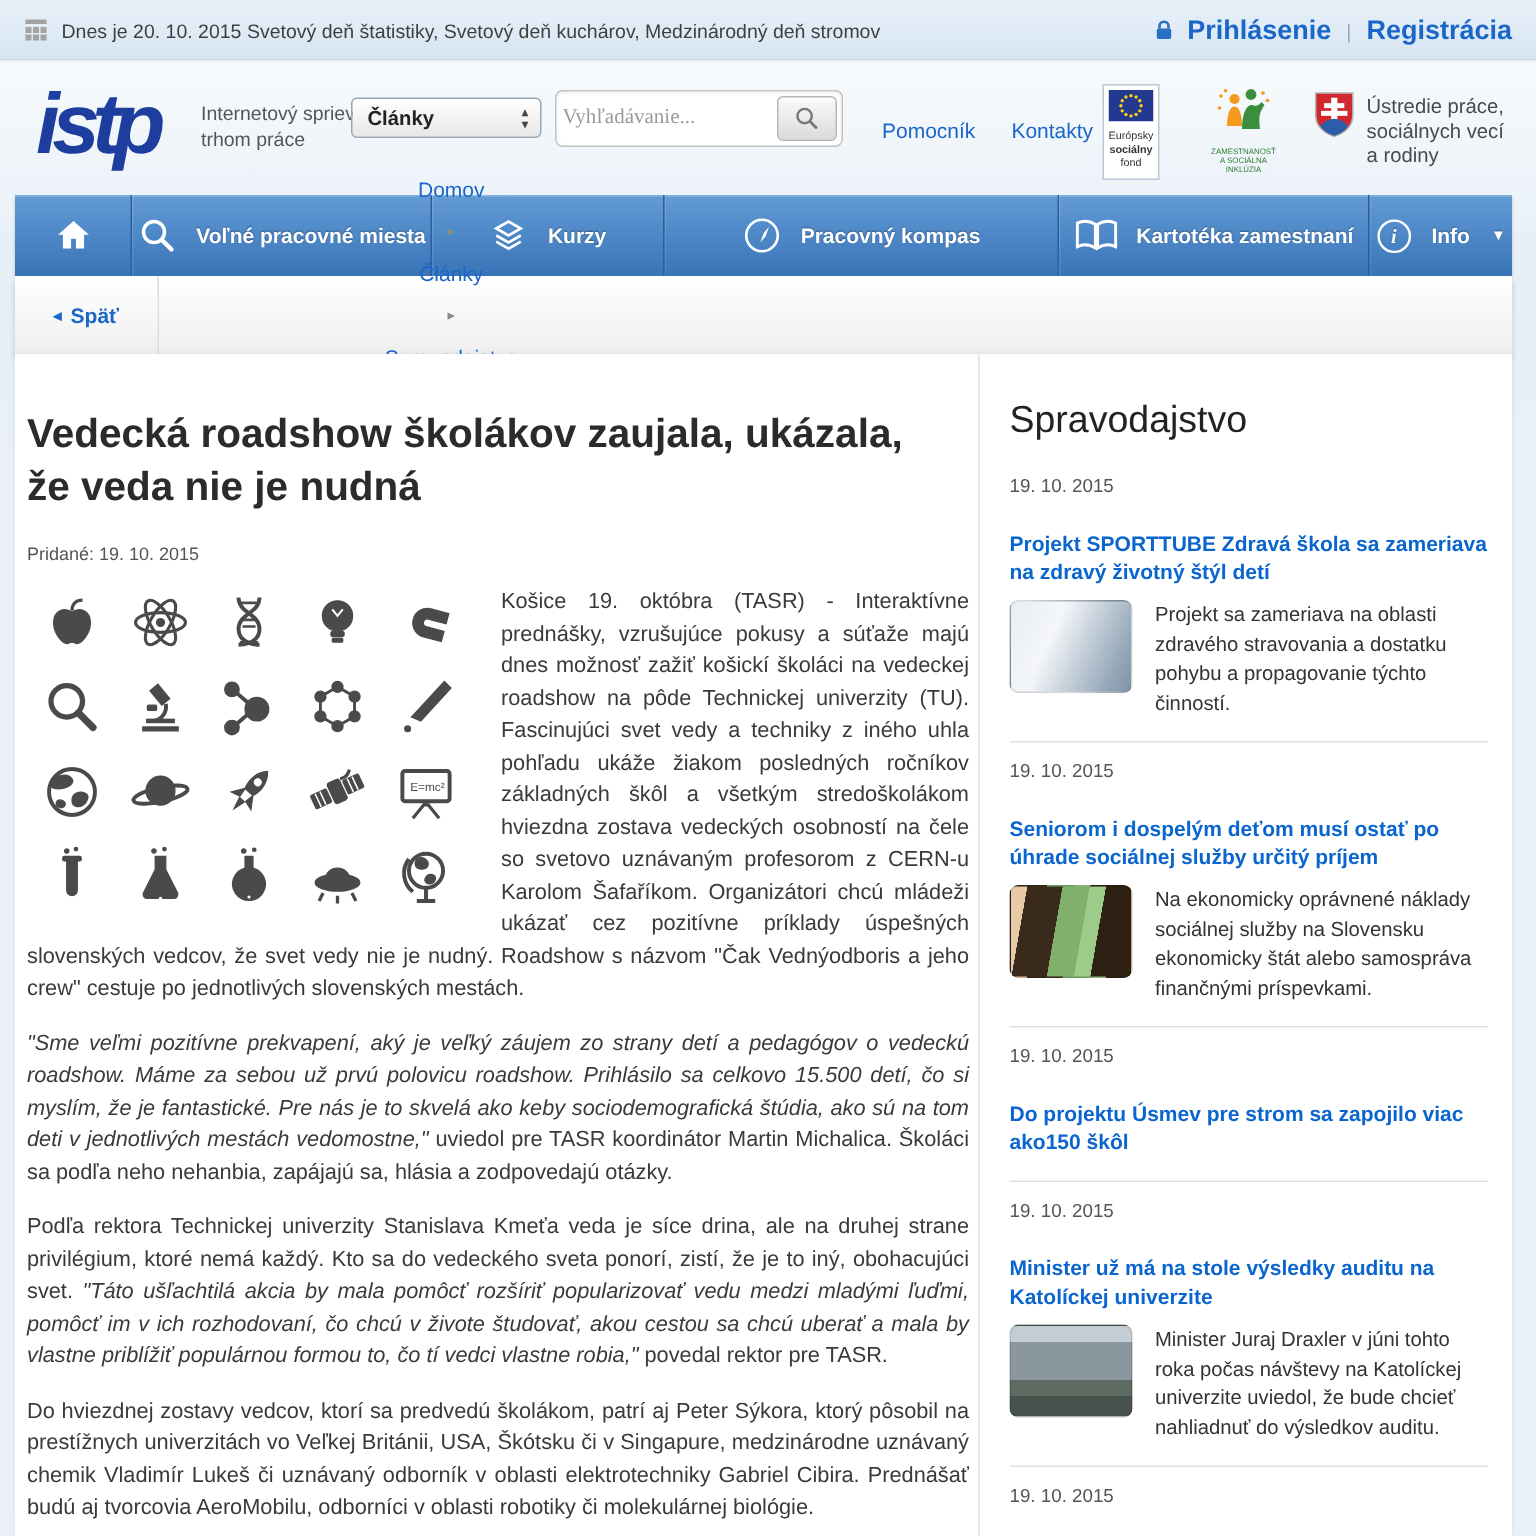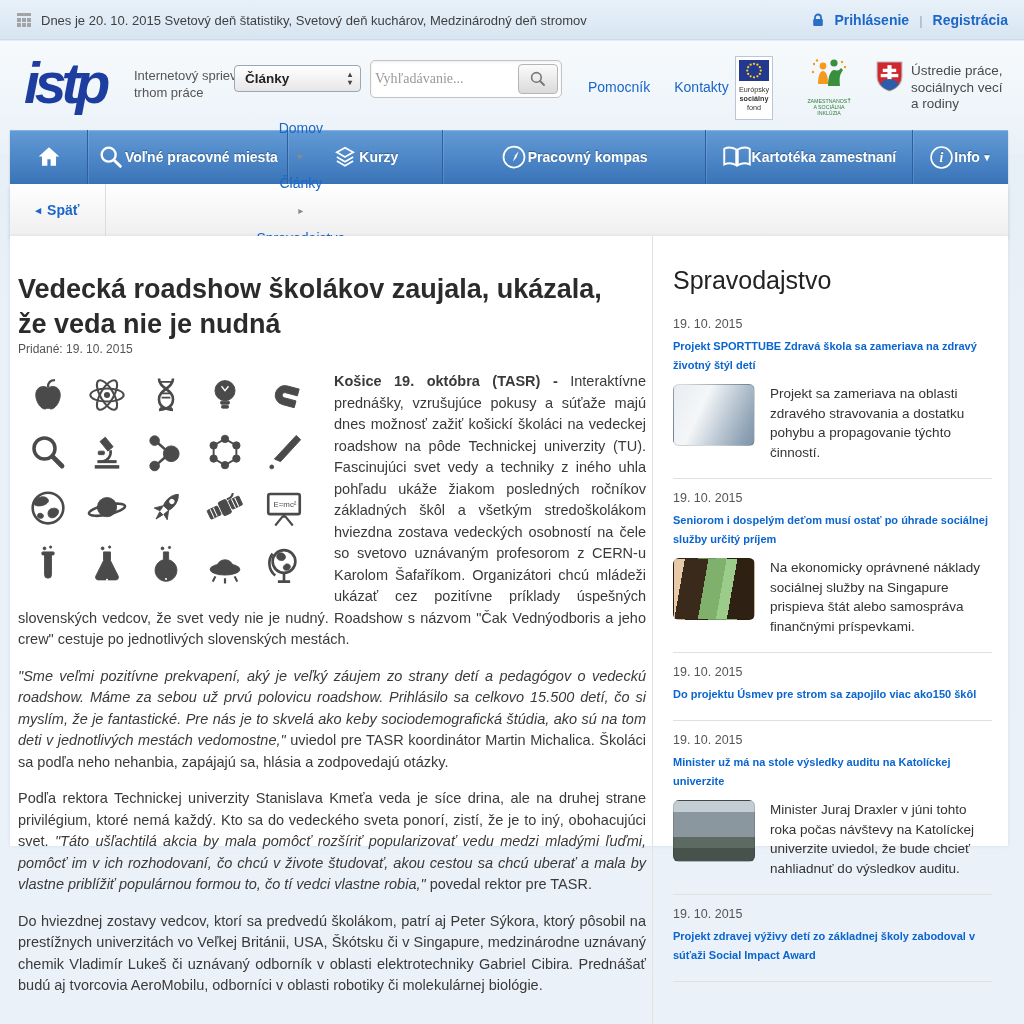--- a/index.html
+++ b/index.html
@@ -6,21 +6,21 @@
   html,body { width:1024px; height:1024px; overflow:hidden; }
   body { font-family:"Liberation Sans", sans-serif; background:linear-gradient(180deg,#e3edf6,#e9f0f7 30%,#ebf1f8); }
   #app { position:relative; width:1024px; height:1024px; }
 
   
   .topbar { position:absolute; top:0; left:0; width:1024px; height:40px;
             background:linear-gradient(#e8f1f9,#d7e5f2); border-bottom:1px solid #cbdaea;padding-left:32px; }
   .topbar-left { position:absolute; left:16px; top:0; height:40px; display:flex; align-items:center; gap:9px; }
   .topbar-date { font-size:13px; color:#3f3f3f; }
   .topbar-right { position:absolute; right:16px; top:0; height:40px; display:flex; align-items:center; gap:10px; }
-  .toplink { font-size:14px; font-weight:bold; color:#1a66c9; text-decoration:none; cursor:pointer; }
+  .toplink { font-size:18px; font-weight:bold; color:#1a66c9; text-decoration:none; cursor:pointer; }
   .topsep { color:#9aa7b4; font-size:13px; }
 
   
   .header { position:absolute; top:41px; left:0; width:1024px; height:114px;
             background:linear-gradient(#f7fafc,#e9f1f8); }
   .logo { position:absolute; left:24px; top:2px; font-size:57px; font-weight:bold; font-style:italic;
           color:#1d3e9e; letter-spacing:-5px; line-height:80px; }
   .tagline { position:absolute; left:134px; top:26px; font-size:13px; line-height:17px; color:#555; }
   .cat-select { position:absolute; left:234px; top:24px; width:127px; height:27px; border:1px solid #9aa7b5;
                 border-radius:4px; background:linear-gradient(#ffffff,#e7e7e7); display:flex; align-items:center;
@@ -43,60 +43,60 @@
   .eu-box .t { font-size:8px; line-height:9px; color:#333; transform:scale(.9); transform-origin:center; }
   .eu-box .t b { font-weight:bold; }
   .zasi-box { position:absolute; left:792px; top:17px; width:74px; height:66px; text-align:center; }
   .zasi-caption { font-size:7px; line-height:8px; color:#2e7d32; transform:scale(.75); transform-origin:center top; letter-spacing:0; }
   .emblem { position:absolute; left:876px; top:20px; }
   .ministry { position:absolute; left:911px; top:22px; font-size:13.5px; line-height:16.5px; color:#4a4a4a; }
 
   
   .nav { position:absolute; top:130px; left:10px; width:998px; height:54px; display:flex;
          background:linear-gradient(#639bd6,#3974b8); box-shadow:inset 0 1px 0 rgba(255,255,255,.25), 0 1px 2px rgba(0,0,0,.2); }
-  .nav-item { display:flex; align-items:center; justify-content:center; gap:0; color:#fff; font-weight:bold;
+  .nav-item { display:flex; align-items:center; justify-content:center; gap:12px; color:#fff; font-weight:bold;
               font-size:14px; text-shadow:0 -1px 1px rgba(0,0,0,.35); cursor:pointer;
               border-left:1px solid #2c5f9f; box-shadow:inset 1px 0 0 rgba(255,255,255,.12); }
   .nav-item:first-child { border-left:none; box-shadow:none; }
   .nav-caret { font-size:10px; margin-left:2px; }
 
   
   .breadcrumb { position:absolute; top:184px; left:10px; width:998px; height:52px;
                 background:linear-gradient(#ffffff,#efefef); box-shadow:0 3px 4px rgba(0,0,0,.16);
                 display:flex; align-items:center; }
   .bc-back { width:96px; height:100%; display:flex; align-items:center; justify-content:center; gap:6px;
              color:#1a66c9; font-weight:bold; font-size:14px; border-right:1px solid #ddd; cursor:pointer; }
   .bc-back .arr { font-size:11px; }
   .bc-items { display:flex; align-items:center; gap:14px; padding-left:24px; font-size:14px;flex-direction:column; }
   .bc-link { color:#1a66c9; cursor:pointer; }
   .bc-sep { color:#8a8a8a; font-size:10px; }
   .bc-current { color:#555; }
 
   
-  .main { position:absolute; top:236px; left:10px; width:998px; height:610px; background:#fff;
+  .main { position:absolute; top:236px; left:10px; width:998px; height:788px; background:#fff;
           box-shadow:0 0 4px rgba(0,0,0,.08); }
   .article { position:absolute; left:0; top:0; width:642px; height:788px; padding:0 6px 0 8px; overflow:hidden; }
   .article h1 { margin-top:36px; font-size:27px; line-height:35px; color:#2b2b2b; font-weight:bold; max-width:610px; }
-  .added { font-size:12px; color:#555; }
+  .added { margin-top:20px; font-size:12px; color:#555; }
   .sci-figure { float:left; width:296px; height:226px; margin:13px 20px 6px 0;
                 display:grid; grid-template-columns:repeat(5,1fr); grid-template-rows:repeat(4,1fr);
                 place-items:center; }
   .sci-cell svg { width:42px; height:42px; fill:#4a4a4a; stroke:#4a4a4a; }
   .article p { margin-top:15px; text-align:justify; font-size:14.5px; line-height:21.5px; color:#3a3a3a; }
-  .run-b { font-weight:bold; }
+  .run-b { font-weight:normal; }
   .run-i { font-style:italic; }
 
   
   .sidebar { position:absolute; left:642px; top:0; width:356px; height:788px; border-left:1px solid #e2e2e2;
              padding:0 16px 0 20px; overflow:hidden; }
   .sidebar h2 { margin-top:30px; font-size:25px; font-weight:normal; color:#222; }
   .s-list { margin-top:10px; }
   .s-item { padding:12px 0 16px; border-bottom:1px solid #e0e0e0; }
   .s-date { font-size:12.5px; color:#555; }
-  .s-title { margin-top:6px; font-size:11px; line-height:19px; font-weight:bold; color:#0a65cf; cursor:pointer; }
+  .s-title { margin-top:22px; font-size:14px; line-height:19px; font-weight:bold; color:#0a65cf; cursor:pointer; }
   .s-row { margin-top:9px; display:flex; gap:15px; }
   .s-thumb { width:82px; height:62px; border-radius:6px; flex:none; border:1px solid rgba(0,0,0,.12); cursor:pointer; }
   .s-snippet { font-size:13.5px; line-height:19.5px; color:#333; }
 
   .thumb-cafeteria { background:linear-gradient(115deg,#e9edf1,#f4f6f8 35%,#c2cdd8 60%,#93a6b7 85%,#7e93a6); }
   .thumb-wallet { background:linear-gradient(100deg,#e8c9a8 0 12%,#3a2a1c 12% 38%,#7fb06c 38% 58%,#9ccc8a 58% 70%,#2e2013 70%); }
   .thumb-forest { background:repeating-linear-gradient(90deg,#3c5a1e 0 6px,#7da33c 6px 10px,#d8c44e 10px 13px,#55732a 13px 21px),
                   radial-gradient(circle at 28% 22%,rgba(255,250,190,.9),rgba(255,250,190,0) 45%); background-blend-mode:overlay; }
   .thumb-building { background:linear-gradient(180deg,#c3cdd3 0 18%,#8a979e 18% 60%,#5d6a62 60% 78%,#46524b 78%); }
 
@@ -497,21 +497,21 @@
       <div class="s-thumb thumb-cafeteria"></div>
       <div class="s-snippet">Projekt sa zameriava na oblasti zdravého stravovania a dostatku pohybu a propagovanie týchto činností.</div>
     </div>
   </div>
 
   <div class="s-item">
     <div class="s-date">19. 10. 2015</div>
     <div class="s-title">Seniorom i dospelým deťom musí ostať po úhrade sociálnej služby určitý príjem</div>
     <div class="s-row">
       <div class="s-thumb thumb-wallet"></div>
-      <div class="s-snippet">Na ekonomicky oprávnené náklady sociálnej služby na Singapure prispieva štát alebo samospráva finančnými príspevkami.</div>
+      <div class="s-snippet">Na ekonomicky oprávnené náklady sociálnej služby na Slovensku ekonomicky štát alebo samospráva finančnými príspevkami.</div>
     </div>
   </div>
 
   <div class="s-item">
     <div class="s-date">19. 10. 2015</div>
     <div class="s-title">Do projektu Úsmev pre strom sa zapojilo viac ako150 škôl</div>
   </div>
 
   <div class="s-item">
     <div class="s-date">19. 10. 2015</div>

